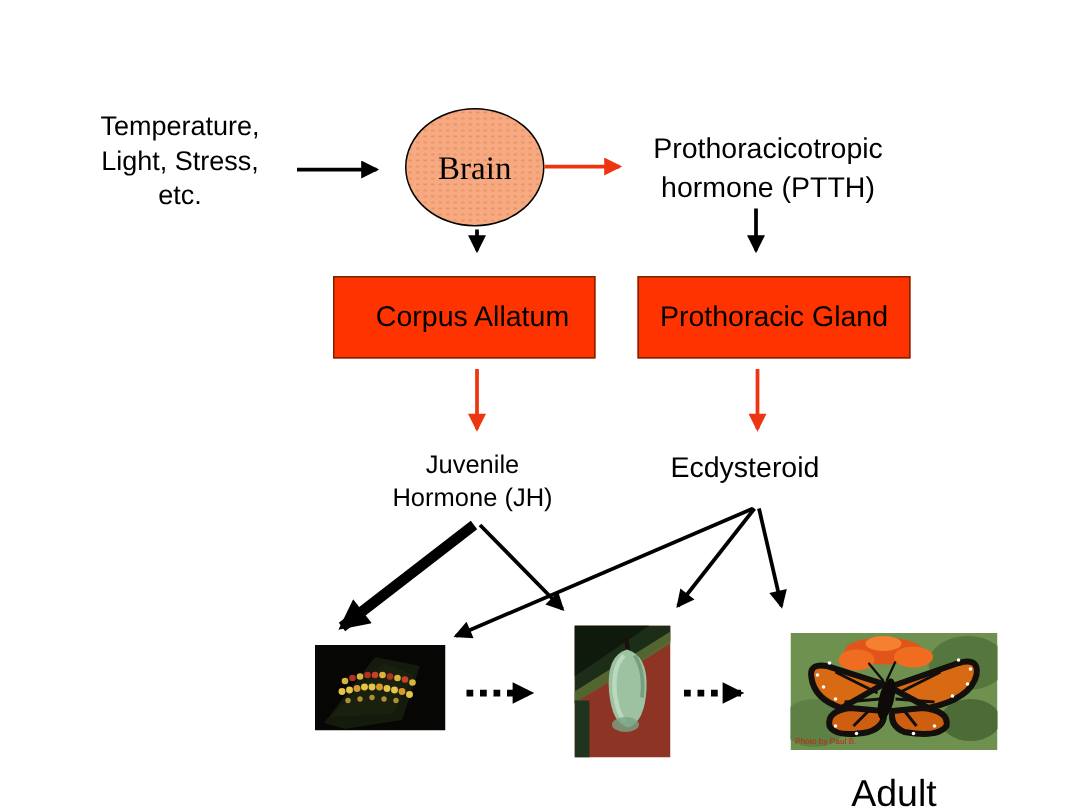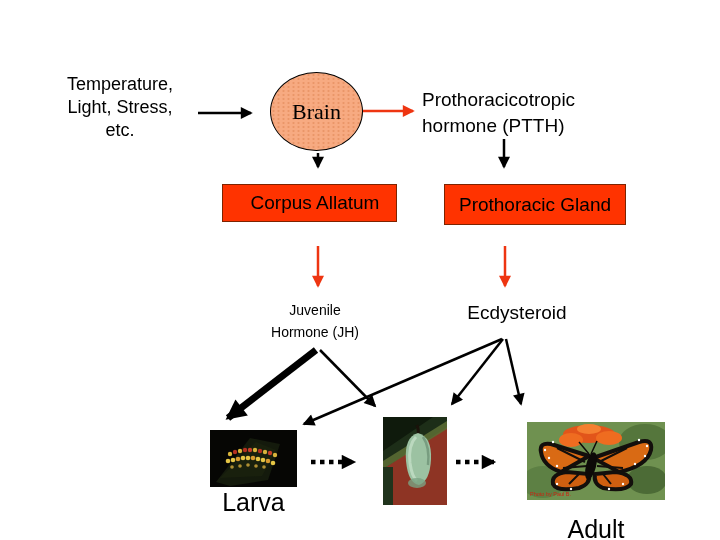--- a/index.html
+++ b/index.html
@@ -12,30 +12,30 @@
   .preline{white-space:pre-line;text-align:center;}
   #title{left:0;right:0;top:22px;text-align:center;font-size:27px;letter-spacing:0;}
   #stimuli{left:67px;top:73px;font-size:18px;line-height:23px;}
   #brain{
     left:270px;top:72px;width:91px;height:77px;border:1.6px solid #000;border-radius:50%;
     background-color:#f7aa81;
     background-image:radial-gradient(#ea9668 1px, rgba(0,0,0,0) 1.3px);
     background-size:5px 4px;
     display:flex;align-items:center;justify-content:center;font-size:22px;font-family:Liberation Serif, serif;
   }
-  #ptth{left:422px;top:87px;width:180px;text-align:left;font-size:19px;line-height:26px;}
+  #ptth{left:422px;top:87px;width:180px;text-align:center;font-size:19px;line-height:26px;}
   .redbox{
     background:#ff3300;border:1.6px solid #7e2300;
     display:flex;align-items:center;justify-content:center;font-size:19px;
     box-sizing:border-box;
   }
-  #corpus{left:222px;top:184px;width:175px;height:38px;padding-left:11px;}
-  #prothoracic{left:425px;top:184px;width:182px;height:41px;margin-left:19px;}
-  #jh{left:235px;top:299px;width:160px;text-align:center;font-size:14px;line-height:22px;}
-  #ecdysteroid{left:447px;top:302px;width:140px;text-align:center;font-size:19px;}
+  #corpus{left:222px;top:184px;width:175px;height:55px;padding-left:11px;}
+  #prothoracic{left:425px;top:184px;width:182px;height:55px;}
+  #jh{left:235px;top:299px;width:160px;text-align:center;font-size:17px;line-height:22px;}
+  #ecdysteroid{left:447px;top:302px;width:140px;text-align:left;font-size:19px;}
   .stage-label{text-align:center;font-size:25px;}
   #larva-label{left:210px;top:488px;width:87px;}
   #pupa-label{left:373px;top:506px;width:84px;}
   #adult-label{left:527px;top:515px;width:138px;}
   #connectors{left:0;top:0;pointer-events:none;}
   .photo{display:block;}
 </style>
 </head>
 <body>
 
@@ -170,16 +170,15 @@
       <circle cx="108" cy="42" r="1.2" fill="#fff"></circle>
         <circle cx="112" cy="18" r="1.2" fill="#fff"></circle>
       <circle cx="30" cy="62" r="1.2" fill="#fff"></circle>
         <circle cx="44" cy="67" r="1.2" fill="#fff"></circle>
       <circle cx="96" cy="62" r="1.2" fill="#fff"></circle>
         <circle cx="82" cy="67" r="1.2" fill="#fff"></circle>
     </g>
     <text x="3" y="74" font-size="5.5" fill="#cc2211">Photo by Paul B.</text>
   </svg>
 
-  <div class="abs stage-label" id="larva-label">Larva</div>
   <div class="abs stage-label" id="adult-label">Adult</div>
 
 </div>
 
 </body></html>

